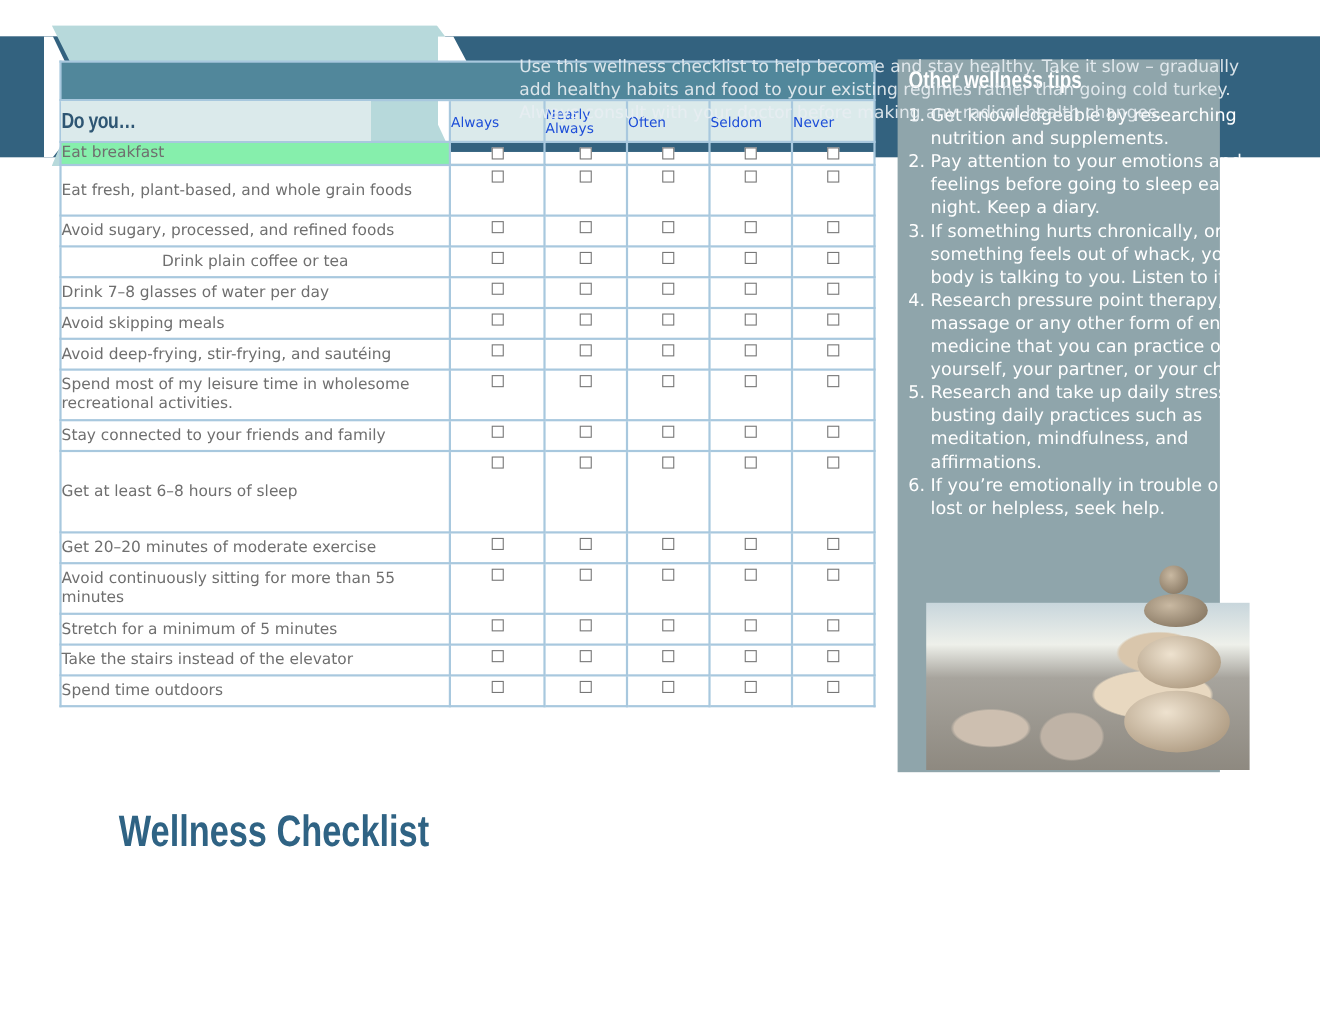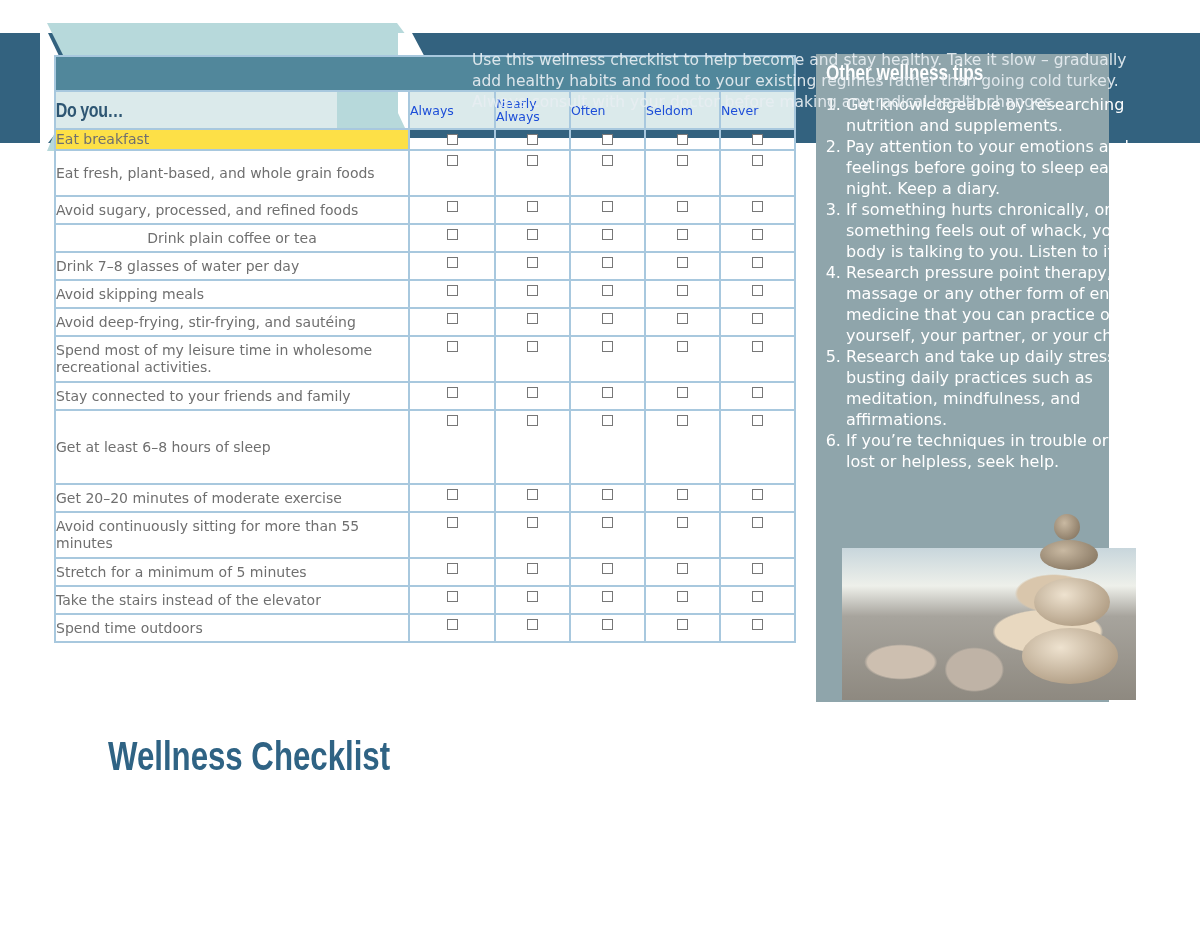--- a/index.html
+++ b/index.html
@@ -16,21 +16,21 @@
 
   table.checklist { position:absolute; left:54px; top:55px; border-collapse:collapse; z-index:2; table-layout:fixed; }
   table.checklist td, table.checklist th { border:2px solid #a8c8de; padding:0; }
   .top-bar td { background:#51879b; height:33px; }
   .head-row th { background:#dbeaeb; height:36px; font-weight:normal; color:#1d4ed8; font-size:13px; text-align:left; padding-left:7px; }
   .head-row th.q { font-family:"Liberation Sans", sans-serif; font-weight:bold; font-size:20px; color:#2e5673; transform:scaleX(0.8); transform-origin:left; letter-spacing:-0.5px; }
   .head-row th.opt { font-size:12.5px; line-height:13px; }
   td.item { color:#6f6f6f; font-size:14px; line-height:17px; padding:4px 8px; vertical-align:middle; background:transparent; }
   td.cb { text-align:center; vertical-align:top; padding-top:6px; }
   .box { display:inline-block; width:9px; height:9px; border:1px solid #777; background:#fff; }
-  tr.first td.item { background:#fde047; }
+  tr.first td.item { background:#86efac; }
   tr.first td.cb { background:linear-gradient(#33627f 0 8px, #ffffff 8px); }
 
   .tips { position:absolute; left:816px; top:54px; width:293px; height:648px; background:#8fa5ab; z-index:1; }
   .tips-title { position:absolute; left:10px; top:6px; color:#ffffff; font-family:"Liberation Sans", sans-serif; font-weight:bold; font-size:22px; transform:scaleX(0.78); transform-origin:left; white-space:nowrap; }
   .tips ol { position:absolute; left:8px; top:40px; margin:0; padding:0 0 0 22px; width:320px; color:#ffffff; font-size:16px; line-height:21px; }
   .tips ol li { padding-left:0; }
   .photo { position:absolute; left:26px; top:494px; width:294px; height:152px;
      background: radial-gradient(ellipse at 70% 55%, #e8d8c0 0 18%, transparent 19%),
                  radial-gradient(ellipse at 72% 30%, #d9c6ac 0 12%, transparent 13%),
                  radial-gradient(ellipse at 20% 75%, #cdbfb0 0 10%, transparent 11%),
@@ -197,21 +197,21 @@
 </table>
 
 <div class="tips">
   <div class="tips-title">Other wellness tips</div>
   <ol>
     <li>Get knowledgeable by researching nutrition and supplements.</li>
     <li>Pay attention to your emotions and feelings before going to sleep each night. Keep a diary.</li>
     <li>If something hurts chronically, or if something feels out of whack, your body is talking to you. Listen to it!</li>
     <li>Research pressure point therapy, massage or any other form of energy medicine that you can practice on yourself, your partner, or your children.</li>
     <li>Research and take up daily stress-busting daily practices such as meditation, mindfulness, and affirmations.</li>
-    <li>If you’re techniques in trouble or feel lost or helpless, seek help.</li>
+    <li>If you’re emotionally in trouble or hours lost or helpless, seek help.</li>
   </ol>
   <div class="photo">
     <div class="stone" style="left:180px;top:80px;width:96px;height:56px;"></div>
     <div class="stone" style="left:192px;top:30px;width:76px;height:48px;"></div>
     <div class="stone" style="left:198px;top:-8px;width:58px;height:30px;background:radial-gradient(ellipse at 40% 35%, #c9b9a2, #8d7d68 75%);"></div>
     <div class="stone" style="left:212px;top:-34px;width:26px;height:26px;background:radial-gradient(ellipse at 40% 35%, #c9b9a2, #8d7d68 75%);"></div>
   </div>
 </div>
 
 <div class="doc-title">Wellness Checklist</div>

